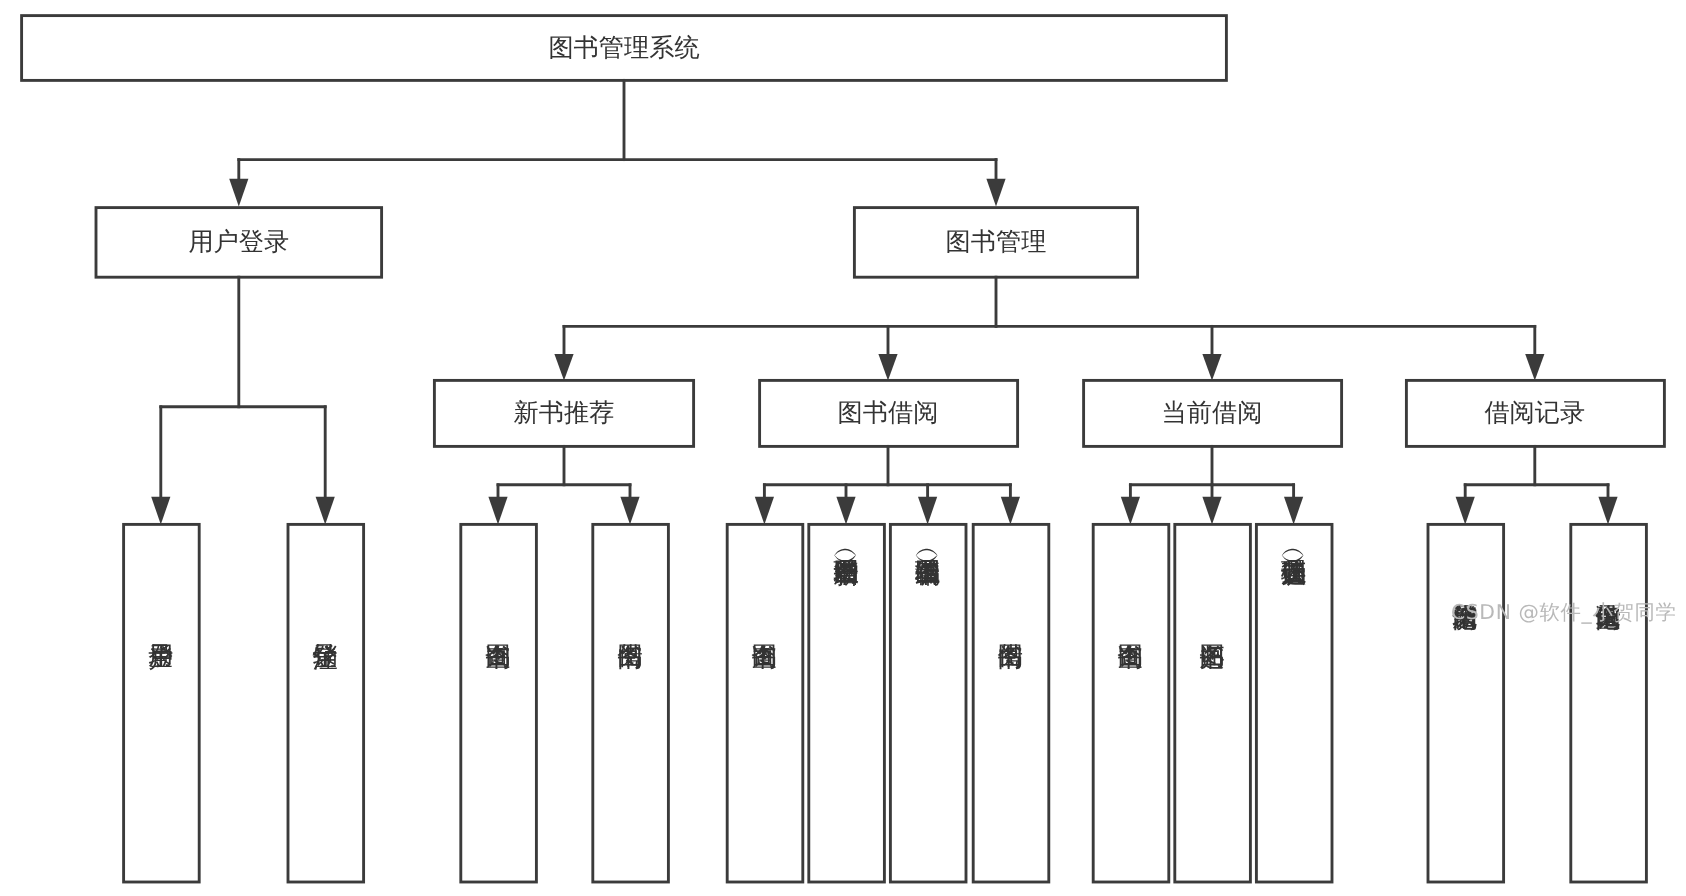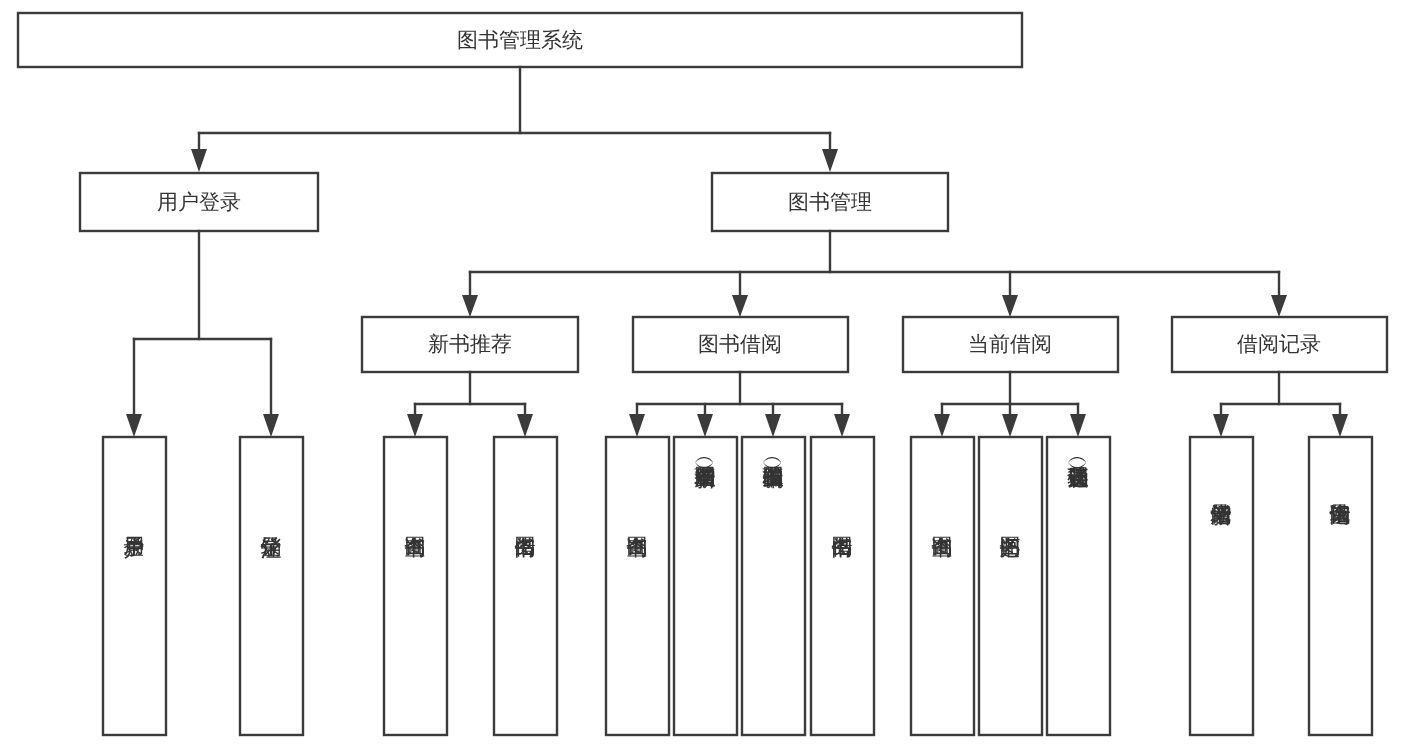--- a/index.html
+++ b/index.html
@@ -242,14 +242,15 @@
       <text class="node-label-v" x="1221" y="487" writing-mode="tb">新增借阅记录</text>
     </g>
 
     <g>
       <rect class="node-box" x="1309" y="437" width="63" height="298"></rect>
       <text class="node-label-v" x="1340" y="487" writing-mode="tb">查询借阅记录</text>
     </g>
 
   </svg>
 
+  <div class="watermark">CSDN @软件_小贺同学</div>
 
 </div>
 
 </body></html>

